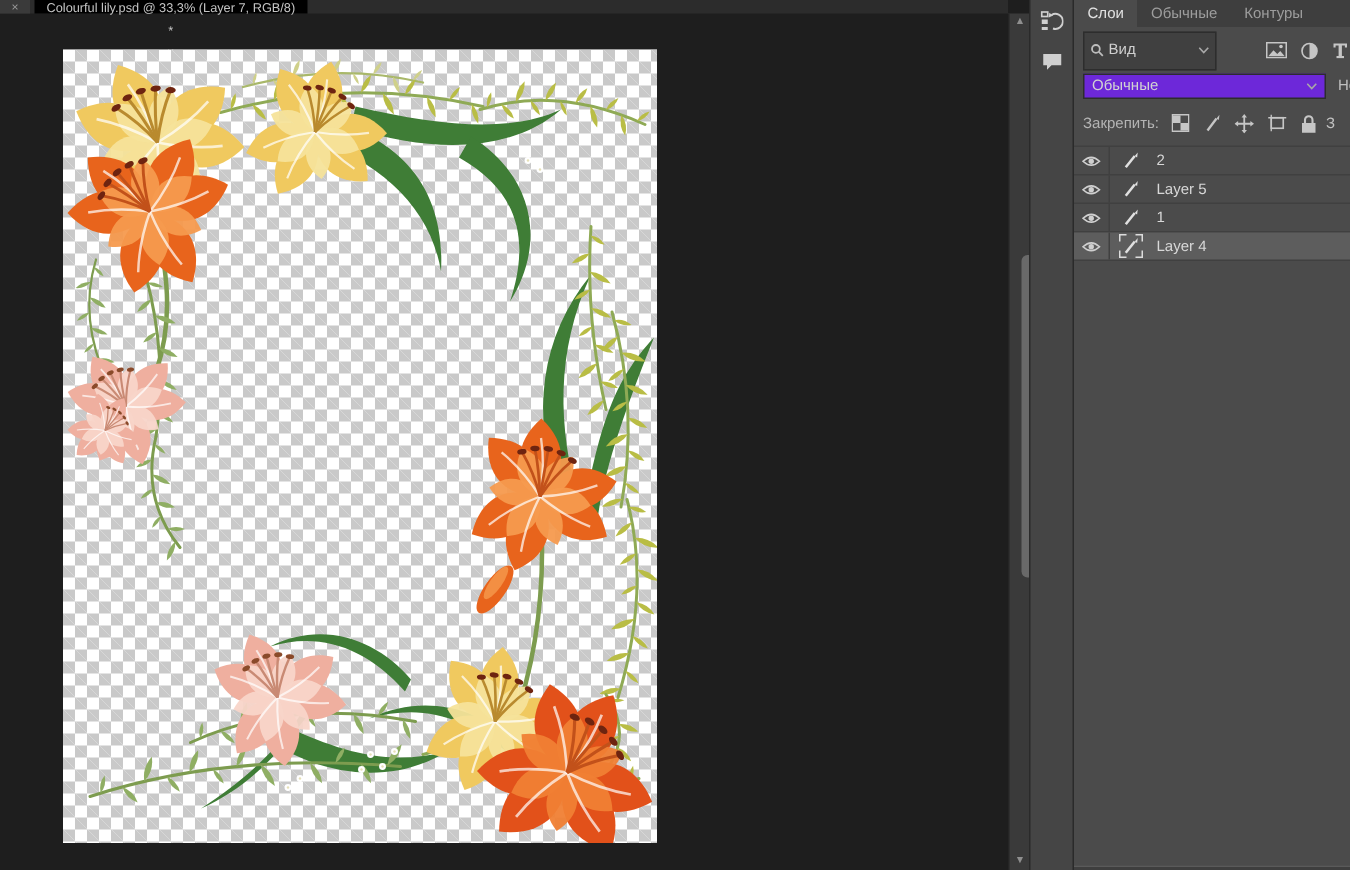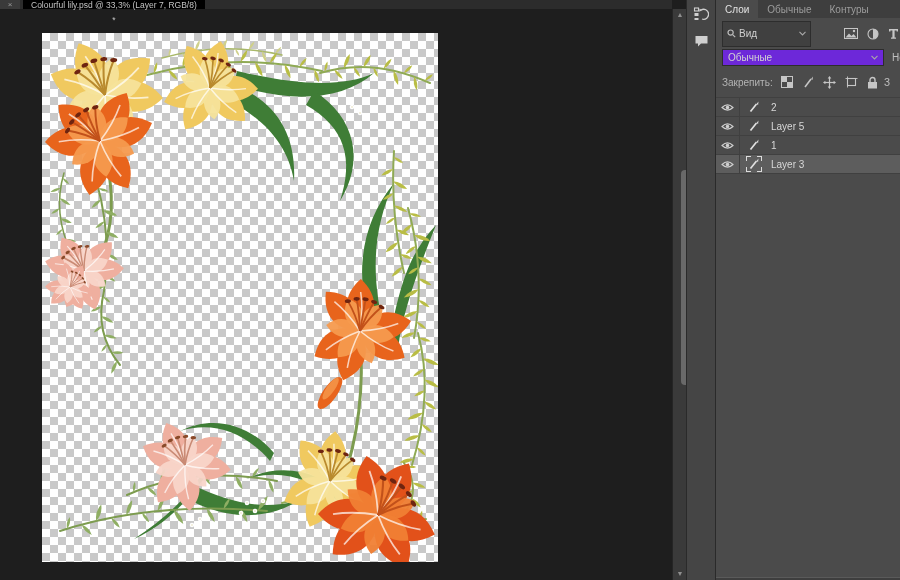--- a/index.html
+++ b/index.html
@@ -685,18 +685,18 @@
           <path d="M1,4.5 Q6.5,-0.8 12,4.5 Q6.5,9.8 1,4.5 Z" fill="none" stroke="#cfcfcf" stroke-width="1.1"></path>
           <circle cx="6.5" cy="4.5" r="1.8" fill="#cfcfcf"></circle>
         </svg>
       </div>
       <div class="thumb">
         <svg width="12" height="12" viewBox="0 0 12 12">
           <line x1="2.5" y1="10.5" x2="8.5" y2="3" stroke="#e0e0e0" stroke-width="1.7"></line>
           <path d="M8.5,3 l2,-2.4 -0.4,3.4 z" fill="#e0e0e0"></path>
         </svg>
       </div>
-      <span class="lname">Layer 3</span>
+      <span class="lname">Layer 4</span>
     </div>
   </div>
 
   <div class="panel-bottom"></div>
 </div>
 
 </body></html>

